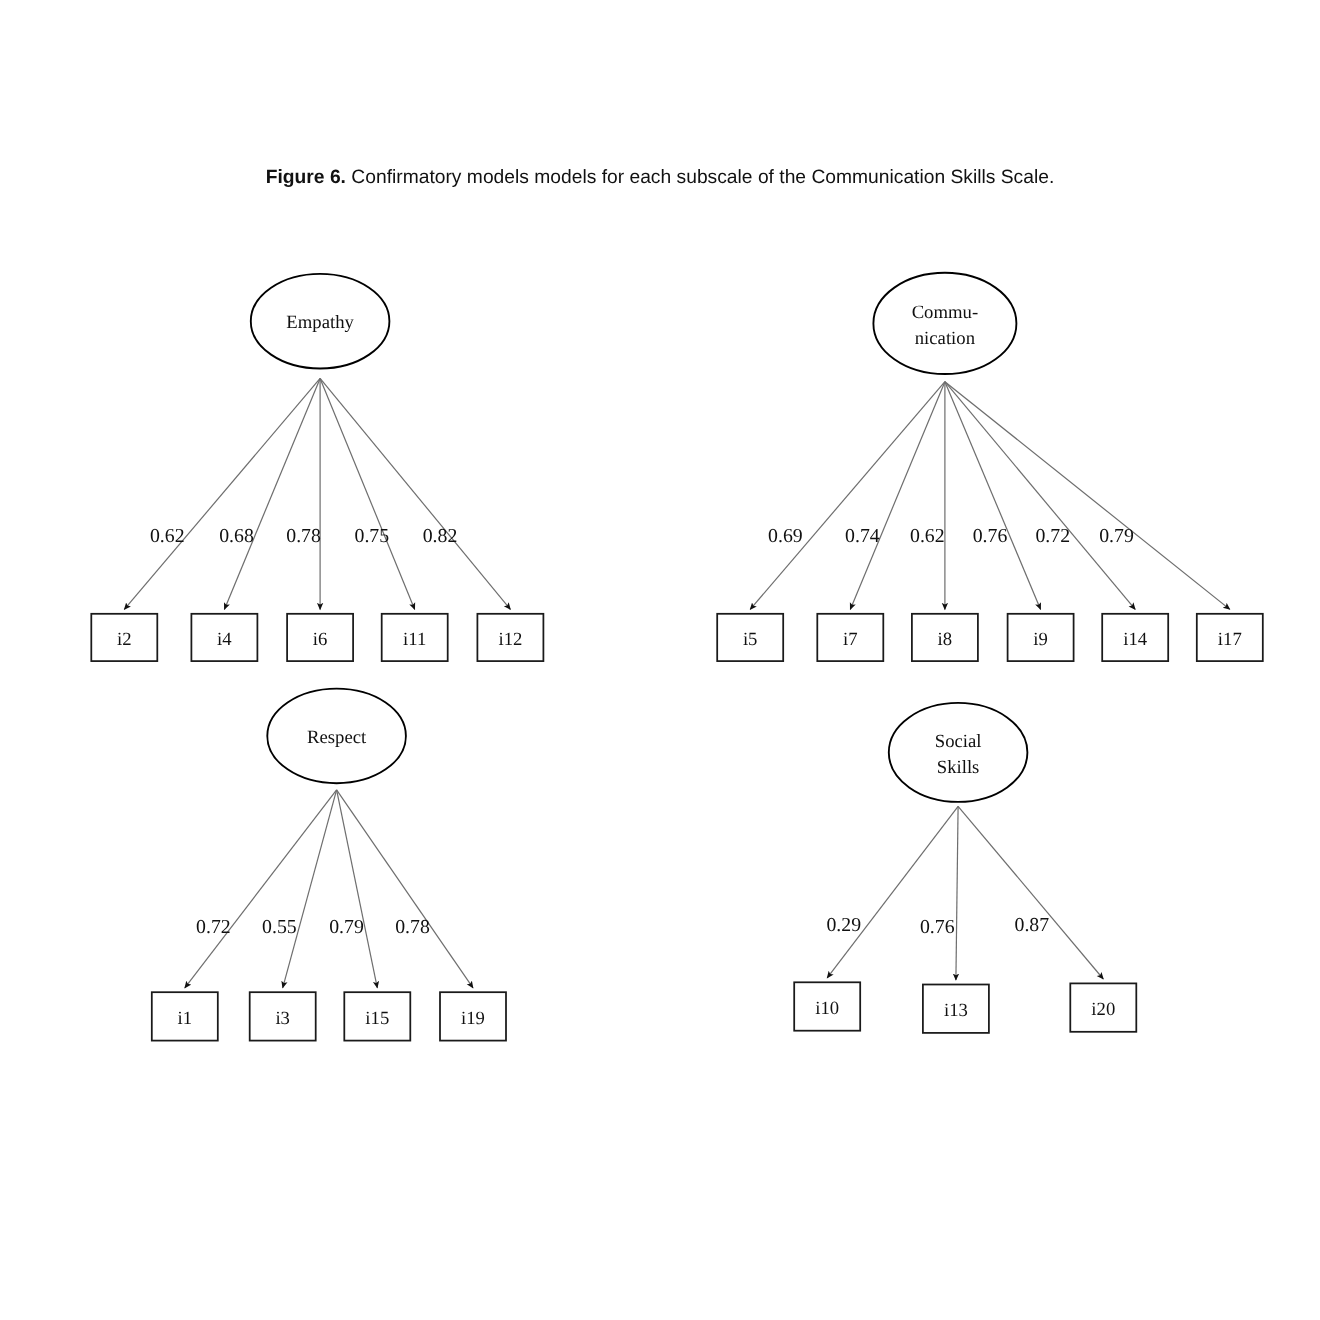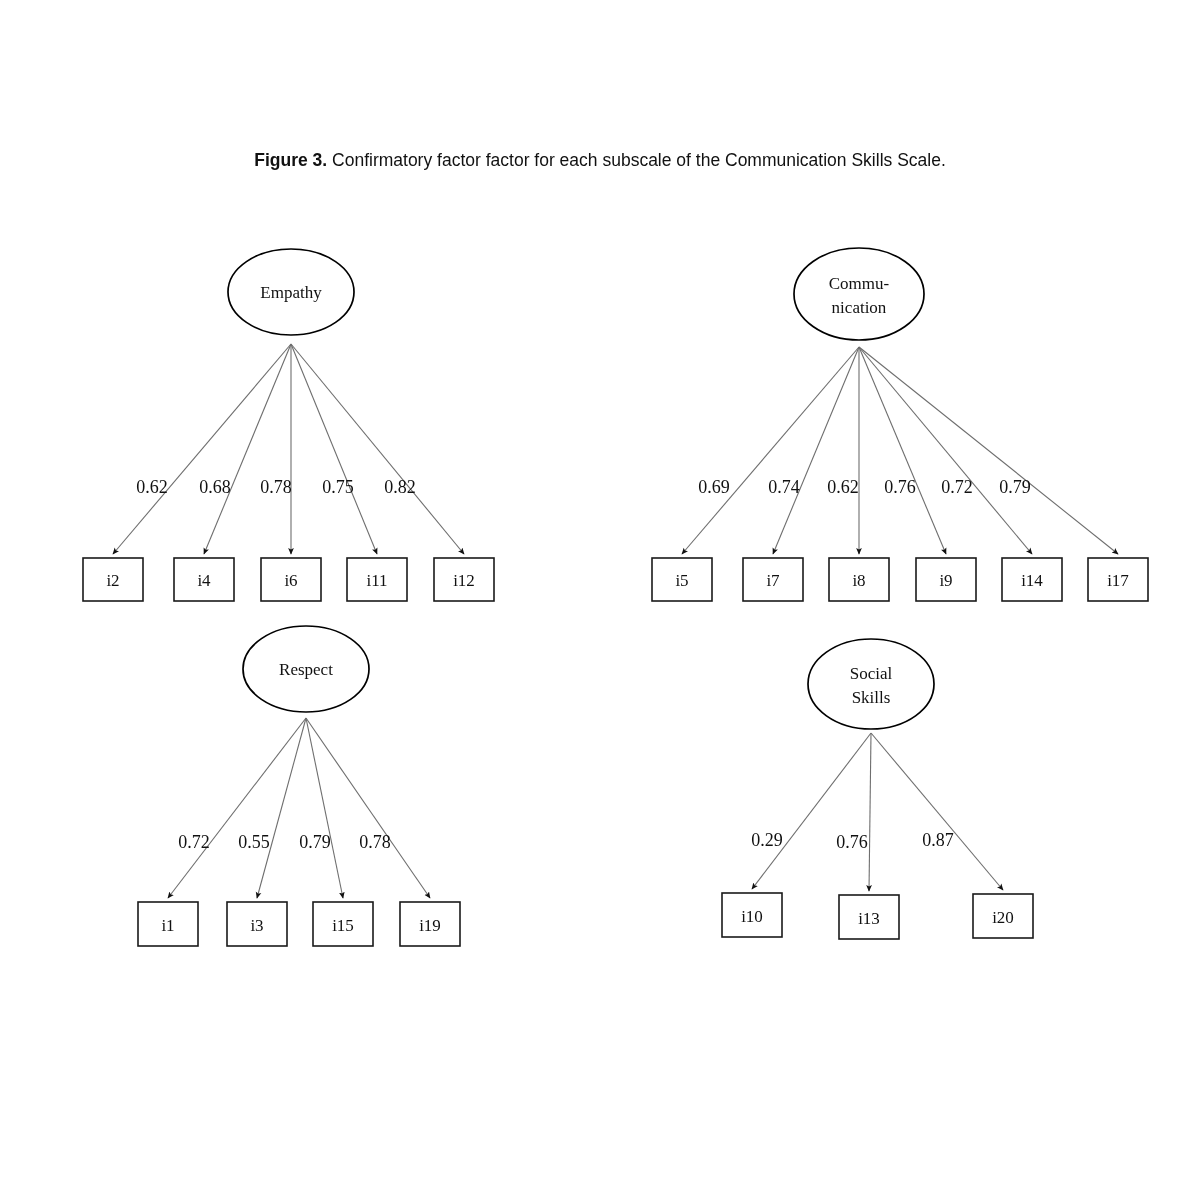--- a/index.html
+++ b/index.html
@@ -67,21 +67,21 @@
   }
   .path-line {
     stroke: #6e6e6e;
     stroke-width: 1.1;
     fill: none;
   }
 </style>
 </head>
 <body>
 
-<div class="caption"><span class="caption-strong">Figure 3.</span><span> Confirmatory factor factor for each subscale of the Communication Skills Scale.</span></div>
+<div class="caption"><span class="caption-strong">Figure 6.</span><span> Confirmatory models models for each subscale of the Communication Skills Scale.</span></div>
 
 <svg id="figure-canvas" viewBox="0 0 1200 1200">
   <defs>
     <marker id="arrowhead" markerWidth="7" markerHeight="7" refX="5.4" refY="3" orient="auto" markerUnits="strokeWidth">
       <path d="M0,0.4 L6,3 L0,5.6 L1.3,3 Z" fill="#111111"></path>
     </marker>
   </defs>
 
   <g>
     <ellipse class="ellipse-shape" cx="291" cy="292" rx="63" ry="43"></ellipse>

